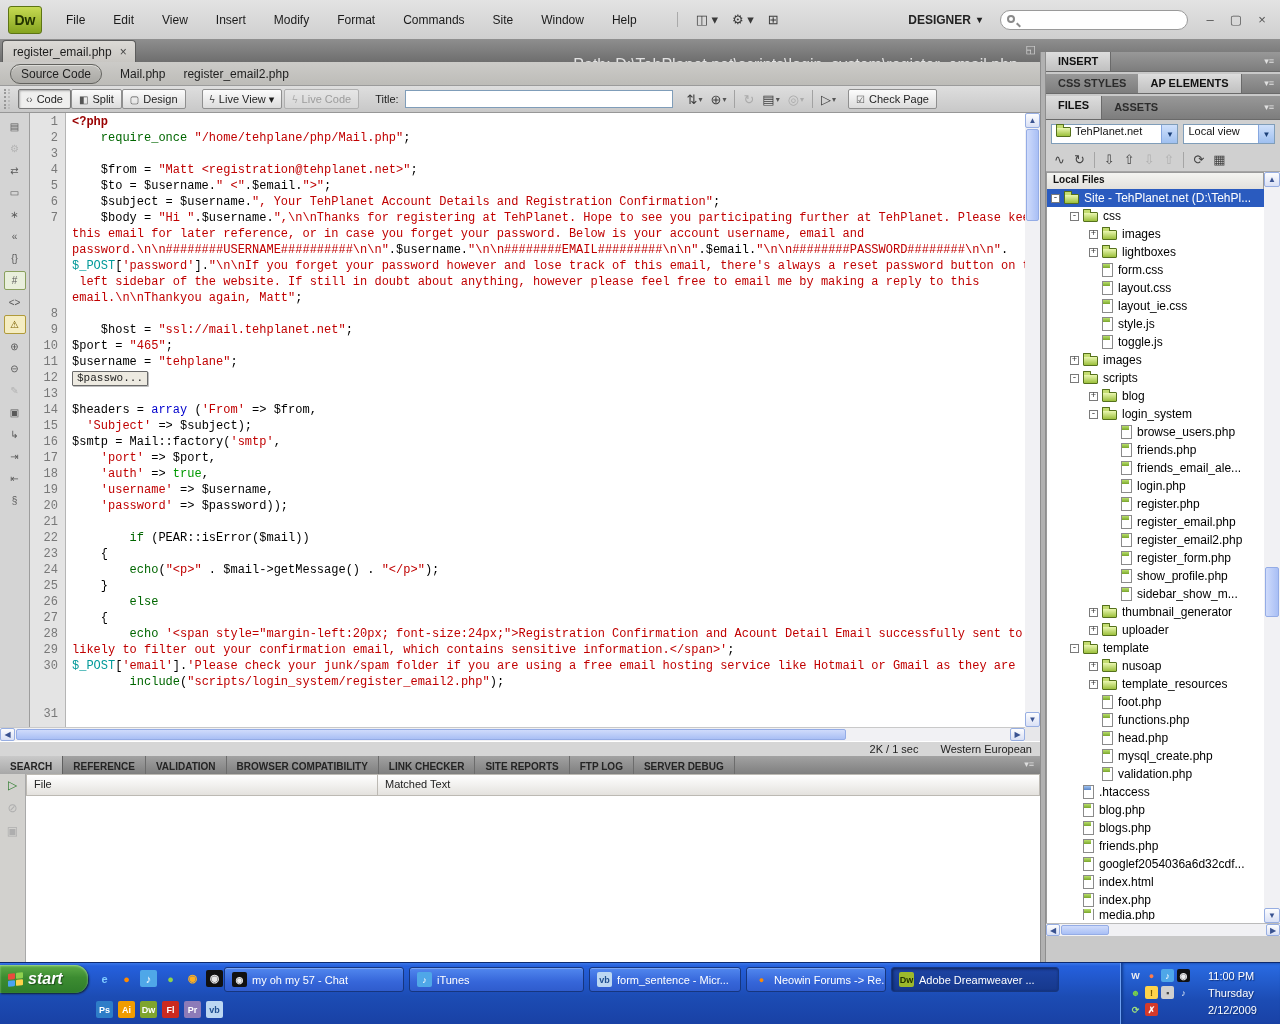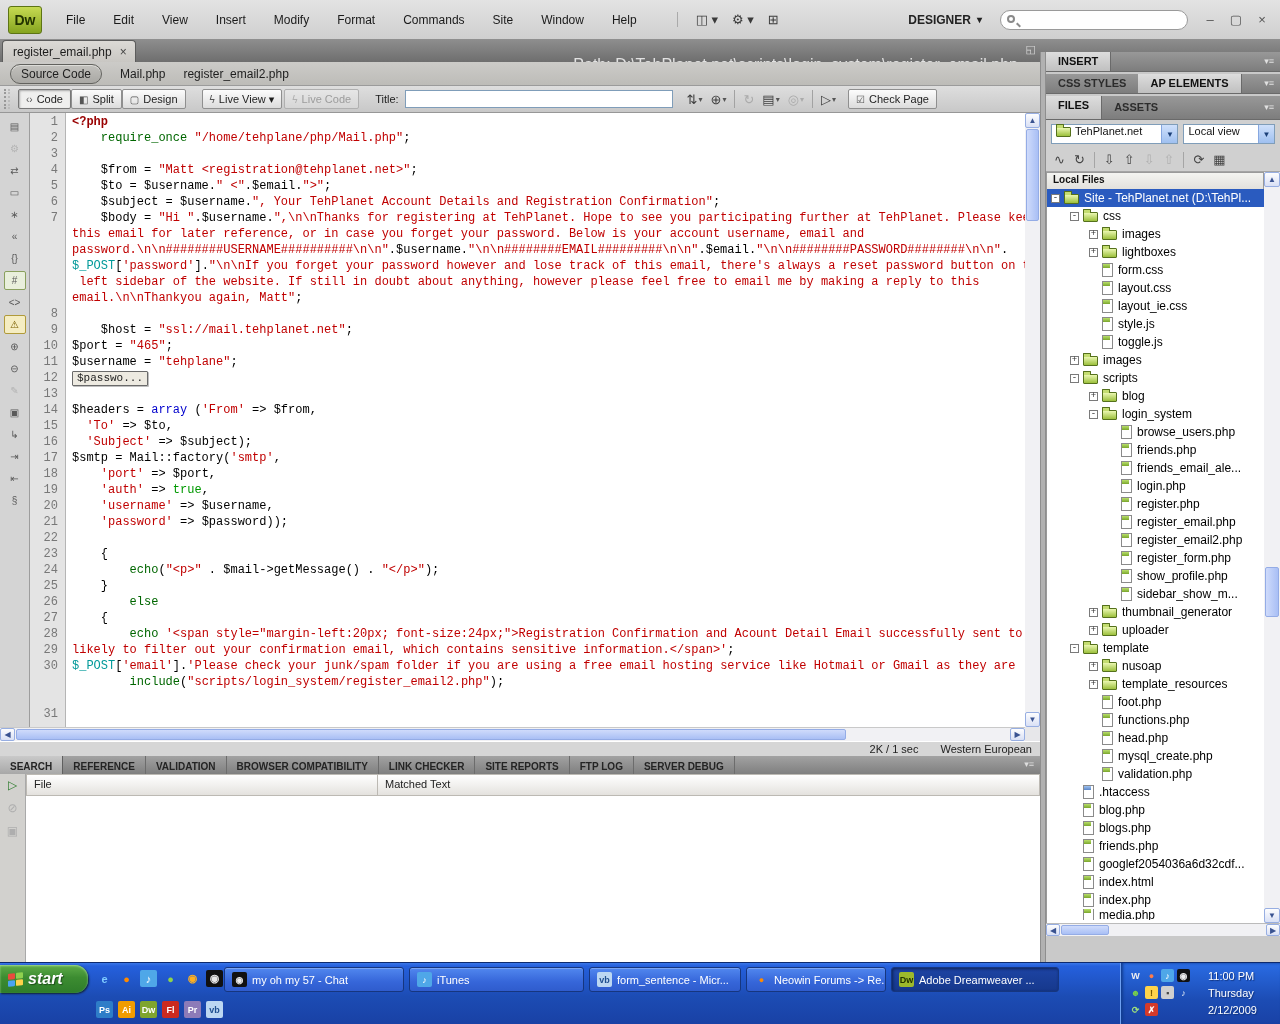--- a/index.html
+++ b/index.html
@@ -382,28 +382,28 @@
         <div class="code-row"><span class="c-p">$_POST</span><span class="c-d">[</span><span class="c-s">'password'</span><span class="c-d">].</span><span class="c-s">"\n\nIf you forget your password however and lose track of this email, there's always a reset password button on the</span></div>
         <div class="code-row"><span class="c-s"> left sidebar of the website. If still in doubt about anything, however please feel free to email me by making a reply to this</span></div>
         <div class="code-row"><span class="c-s">email.\n\nThankyou again, Matt"</span><span class="c-d">;</span></div>
         <div class="code-row"></div>
         <div class="code-row"><span class="c-d">    $host = </span><span class="c-s">"ssl://mail.tehplanet.net"</span><span class="c-d">;</span></div>
         <div class="code-row"><span class="c-d">$port = </span><span class="c-s">"465"</span><span class="c-d">;</span></div>
         <div class="code-row"><span class="c-d">$username = </span><span class="c-s">"tehplane"</span><span class="c-d">;</span></div>
         <div class="code-row"><span class="c-x">$passwo...</span></div>
         <div class="code-row"></div>
         <div class="code-row"><span class="c-d">$headers = </span><span class="c-b">array</span><span class="c-d"> (</span><span class="c-s">'From'</span><span class="c-d"> =&gt; $from,</span></div>
-        <div class="code-row"><span class="c-d">  </span><span class="c-s">'To'</span><span class="c-d"> =&gt; $to,</span></div>
         <div class="code-row"><span class="c-d">  </span><span class="c-s">'Subject'</span><span class="c-d"> =&gt; $subject);</span></div>
         <div class="code-row"><span class="c-d">$smtp = Mail::factory(</span><span class="c-s">'smtp'</span><span class="c-d">,</span></div>
         <div class="code-row"><span class="c-d">    </span><span class="c-s">'port'</span><span class="c-d"> =&gt; $port,</span></div>
         <div class="code-row"><span class="c-d">    </span><span class="c-s">'auth'</span><span class="c-d"> =&gt; </span><span class="c-g">true</span><span class="c-d">,</span></div>
         <div class="code-row"><span class="c-d">    </span><span class="c-s">'username'</span><span class="c-d"> =&gt; $username,</span></div>
         <div class="code-row"><span class="c-d">    </span><span class="c-s">'password'</span><span class="c-d"> =&gt; $password));</span></div>
         <div class="code-row"></div>
+        <div class="code-row"><span class="c-d">        </span><span class="c-k">if</span><span class="c-d"> (PEAR::isError($mail))</span></div>
         <div class="code-row"><span class="c-d">    {</span></div>
         <div class="code-row"><span class="c-d">        </span><span class="c-k">echo</span><span class="c-d">(</span><span class="c-s">"&lt;p&gt;"</span><span class="c-d"> . $mail-&gt;getMessage() . </span><span class="c-s">"&lt;/p&gt;"</span><span class="c-d">);</span></div>
         <div class="code-row"><span class="c-d">    }</span></div>
         <div class="code-row"><span class="c-d">        </span><span class="c-k">else</span></div>
         <div class="code-row"><span class="c-d">    {</span></div>
         <div class="code-row"><span class="c-d">        </span><span class="c-k">echo</span><span class="c-d"> </span><span class="c-s">'&lt;span style="margin-left:20px; font-size:24px;"&gt;Registration Confirmation and Acount Detail Email successfully sent to:'</span></div>
         <div class="code-row"><span class="c-s">likely to filter out your confirmation email, which contains sensitive information.&lt;/span&gt;'</span><span class="c-d">;</span></div>
         <div class="code-row"><span class="c-p">$_POST</span><span class="c-d">[</span><span class="c-s">'email'</span><span class="c-d">].</span><span class="c-s">'Please check your junk/spam folder if you are using a free email hosting service like Hotmail or Gmail as they are</span></div>
         <div class="code-row"><span class="c-d">        </span><span class="c-k">include</span><span class="c-d">(</span><span class="c-s">"scripts/login_system/register_email2.php"</span><span class="c-d">);</span></div>
       </div>

